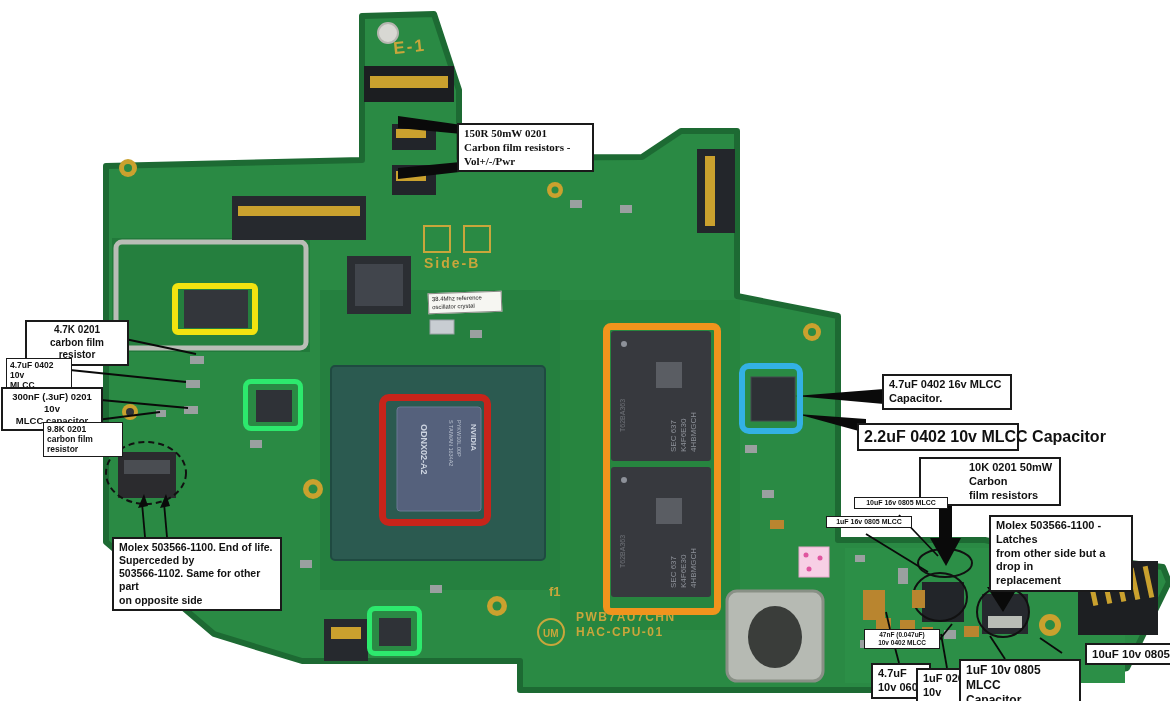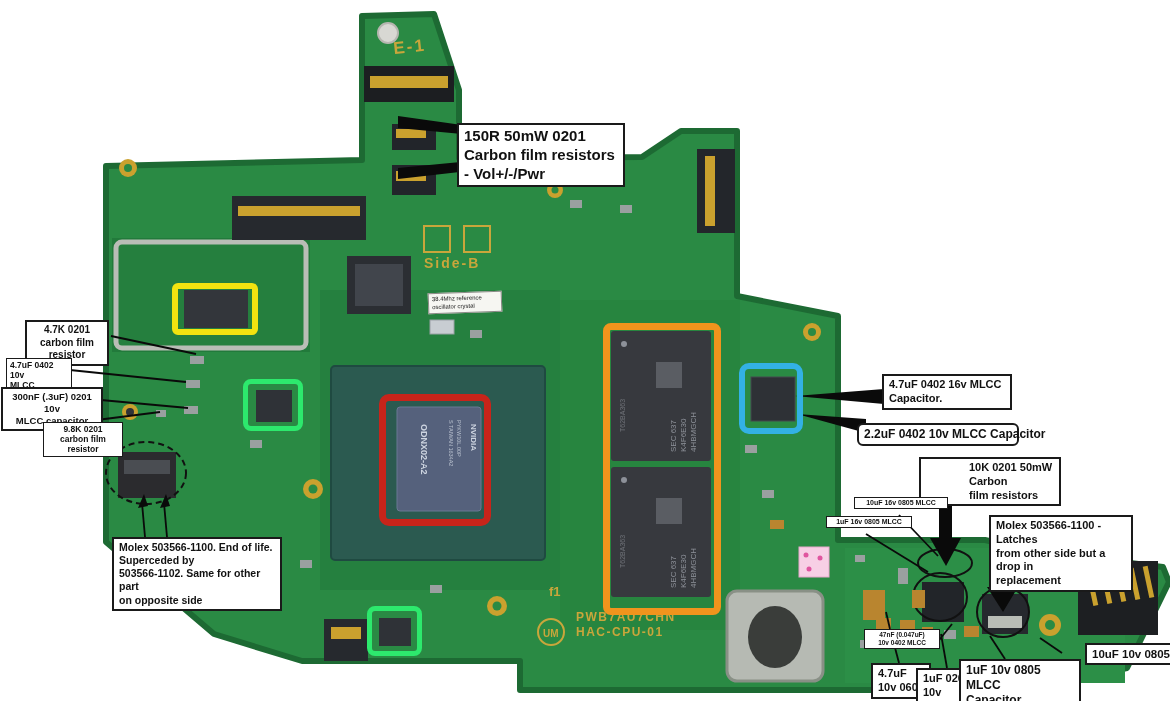--- a/index.html
+++ b/index.html
@@ -208,37 +208,37 @@
   <div class="hl" style="left:172px;top:283px;width:86px;height:52px;border:6px solid #f2e310;border-radius:6px;"></div>
   <div class="hl" style="left:243px;top:379px;width:60px;height:52px;border:5px solid #2de96d;border-radius:8px;"></div>
   <div class="hl" style="left:367px;top:606px;width:55px;height:50px;border:5px solid #2de96d;border-radius:8px;"></div>
   <div class="hl" style="left:379px;top:394px;width:112px;height:132px;border:7px solid #c8241a;border-radius:10px;"></div>
   <div class="hl" style="left:603px;top:323px;width:118px;height:292px;border:7px solid #f0941d;border-radius:8px;"></div>
   <div class="hl" style="left:739px;top:363px;width:64px;height:71px;border:6px solid #33b1e4;border-radius:10px;"></div>
 
   <div class="sticker" style="left:428px;top:292px;width:66px;font-size:6px;transform:rotate(-2deg);">38.4Mhz reference
 oscillator crystal</div>
 
-  <div class="lbl" style="left:457px;top:123px;width:168px;font-size:15px;">150R 50mW 0201
+  <div class="lbl" style="left:457px;top:123px;width:137px;font-size:11px;font-family:Liberation Serif, serif;">150R 50mW 0201
 Carbon film resistors - Vol+/-/Pwr</div>
-  <div class="lbl" style="left:25px;top:320px;width:84px;font-size:10px;text-align:center;">4.7K 0201
+  <div class="lbl" style="left:25px;top:320px;width:104px;font-size:10px;text-align:center;">4.7K 0201
 carbon film resistor</div>
   <div class="lbl small" style="left:6px;top:358px;width:66px;font-size:8.5px;text-align:left;">4.7uF 0402 10v
 MLCC Capacitor</div>
   <div class="lbl" style="left:1px;top:387px;width:102px;font-size:9.5px;text-align:center;">300nF (.3uF) 0201 10v
 MLCC capacitor</div>
-  <div class="lbl small" style="left:43px;top:422px;width:80px;font-size:8.5px;text-align:center;">9.8K 0201
+  <div class="lbl small" style="left:43px;top:422px;width:80px;font-size:8.5px;">9.8K 0201
 carbon film resistor</div>
   <div class="lbl" style="left:112px;top:537px;width:170px;font-size:10.5px;">Molex 503566-1100. End of life.
 Superceded by
 503566-1102. Same for other part
 on opposite side</div>
   <div class="lbl" style="left:882px;top:374px;width:130px;font-size:11px;">4.7uF 0402 16v MLCC
 Capacitor.</div>
-  <div class="lbl" style="left:857px;top:423px;width:162px;font-size:12px;white-space:nowrap;border-radius:6px;">2.2uF 0402 10v MLCC Capacitor</div>
+  <div class="lbl" style="left:857px;top:423px;width:162px;font-size:16px;white-space:nowrap;">2.2uF 0402 10v MLCC Capacitor</div>
   <div class="lbl" style="left:919px;top:457px;width:142px;font-size:11px;padding-left:48px;">10K 0201 50mW Carbon
 film      resistors</div>
   <div class="lbl" style="left:989px;top:515px;width:144px;font-size:11px;">Molex 503566-1100 - Latches
 from other side but a drop in
 replacement</div>
   <div class="lbl small" style="left:854px;top:497px;width:94px;font-size:7px;text-align:center;white-space:nowrap;">10uF 16v 0805 MLCC</div>
   <div class="lbl small" style="left:826px;top:516px;width:86px;font-size:7px;text-align:center;white-space:nowrap;">1uF 16v 0805 MLCC</div>
   <div class="lbl small" style="left:864px;top:629px;width:76px;font-size:6.5px;text-align:center;">47nF (0.047uF)
 10v 0402 MLCC</div>
   <div class="lbl" style="left:871px;top:663px;width:60px;font-size:11px;">4.7uF

